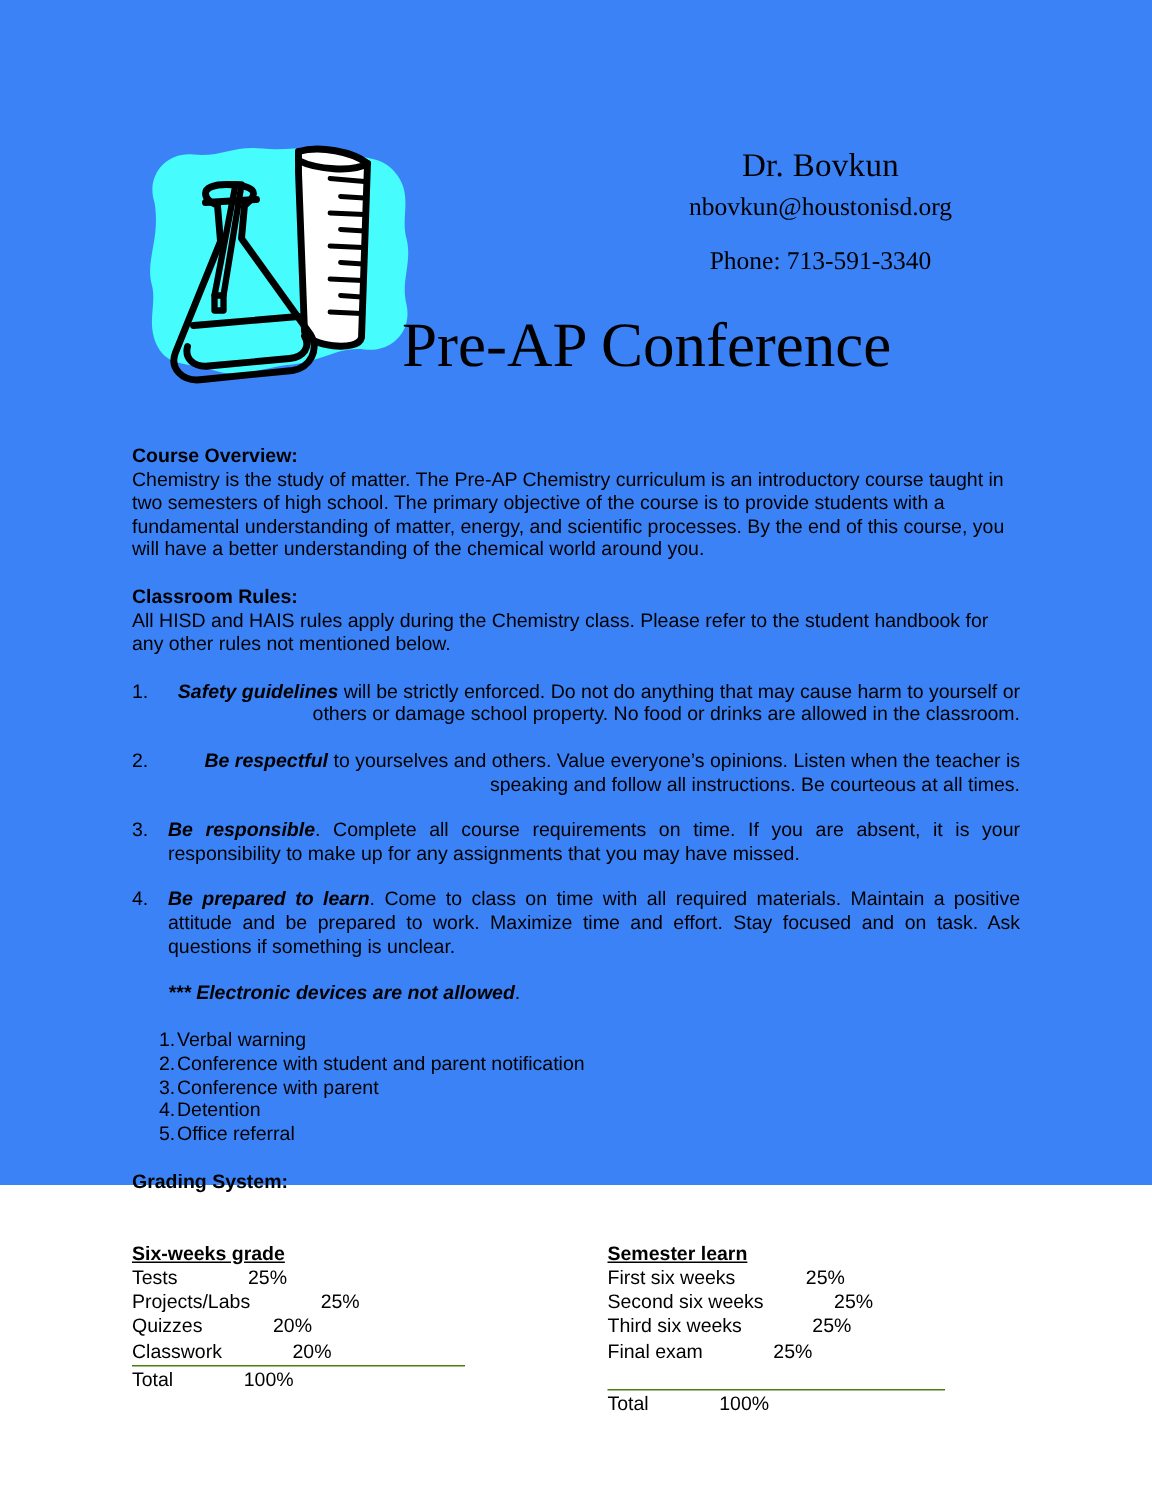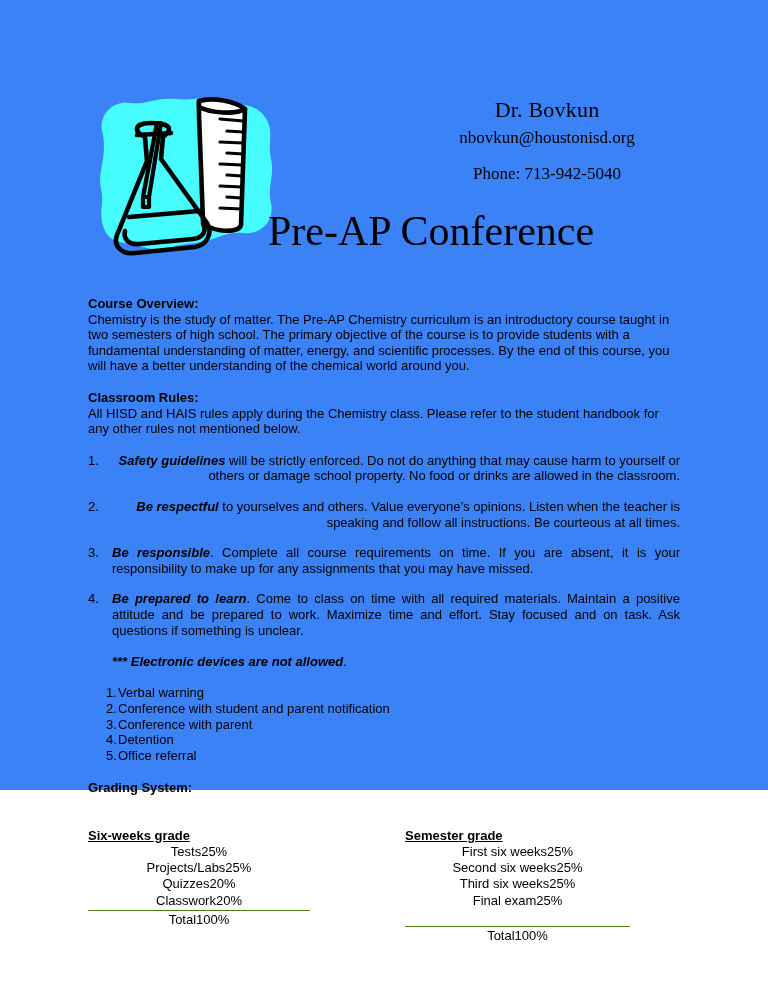--- a/index.html
+++ b/index.html
@@ -162,21 +162,22 @@
   .gtable.right { left: 317px; width: 225px; }
 
   .gtitle {
     font-weight: bold;
     text-decoration: underline;
     display: inline-block;
     margin-bottom: 0px;
   }
   .grow {
     display: flex;
-    justify-content: center;
+    justify-content: flex-start;
+    gap: 47px;
   }
   .grow .gval { text-align: right; }
   .gspacer { height: 16.2px; }
   .grule {
     border-top: 1px solid #4d7c0f;
     margin-top: 1px;
     padding-top: 1px;
   }
 </style>
 </head>
@@ -221,21 +222,21 @@
           <path d="M42 40 L76 38"></path>
           <path d="M34 122 L104 116"></path>
           <path d="M30 136 C28 144 34 150 44 149 L98 144 C108 143 112 136 108 129"></path>
         </g>
       </svg>
     </div>
 
     <div class="contact-block">
       <div class="contact-name">Dr. Bovkun</div>
       <div class="contact-email">nbovkun@houstonisd.org</div>
-      <div class="contact-phone">Phone: 713-942-5040</div>
+      <div class="contact-phone">Phone: 713-591-3340</div>
     </div>
 
     <div class="doc-title">Pre-AP Conference</div>
   </div>
 
   <div class="content">
 
     <div class="sec-head">Course Overview:</div>
     <div class="para">Chemistry is the study of matter. The Pre-AP Chemistry curriculum is an introductory course taught in two semesters of high school.  The primary objective of the course is to provide students with a fundamental understanding of matter, energy, and scientific processes. By the end of this course, you will have a better understanding of the chemical world around you.</div>
 
@@ -319,21 +320,21 @@
           <span class="glabel">Classwork</span>
           <span class="gval">20%</span>
         </div>
         <div class="grow grule">
           <span class="glabel">Total</span>
           <span class="gval">100%</span>
         </div>
       </div>
 
       <div class="gtable right">
-        <div><span class="gtitle">Semester grade</span></div>
+        <div><span class="gtitle">Semester learn</span></div>
         <div class="grow">
           <span class="glabel">First six weeks</span>
           <span class="gval">25%</span>
         </div>
         <div class="grow">
           <span class="glabel">Second six weeks</span>
           <span class="gval">25%</span>
         </div>
         <div class="grow">
           <span class="glabel">Third six weeks</span>

